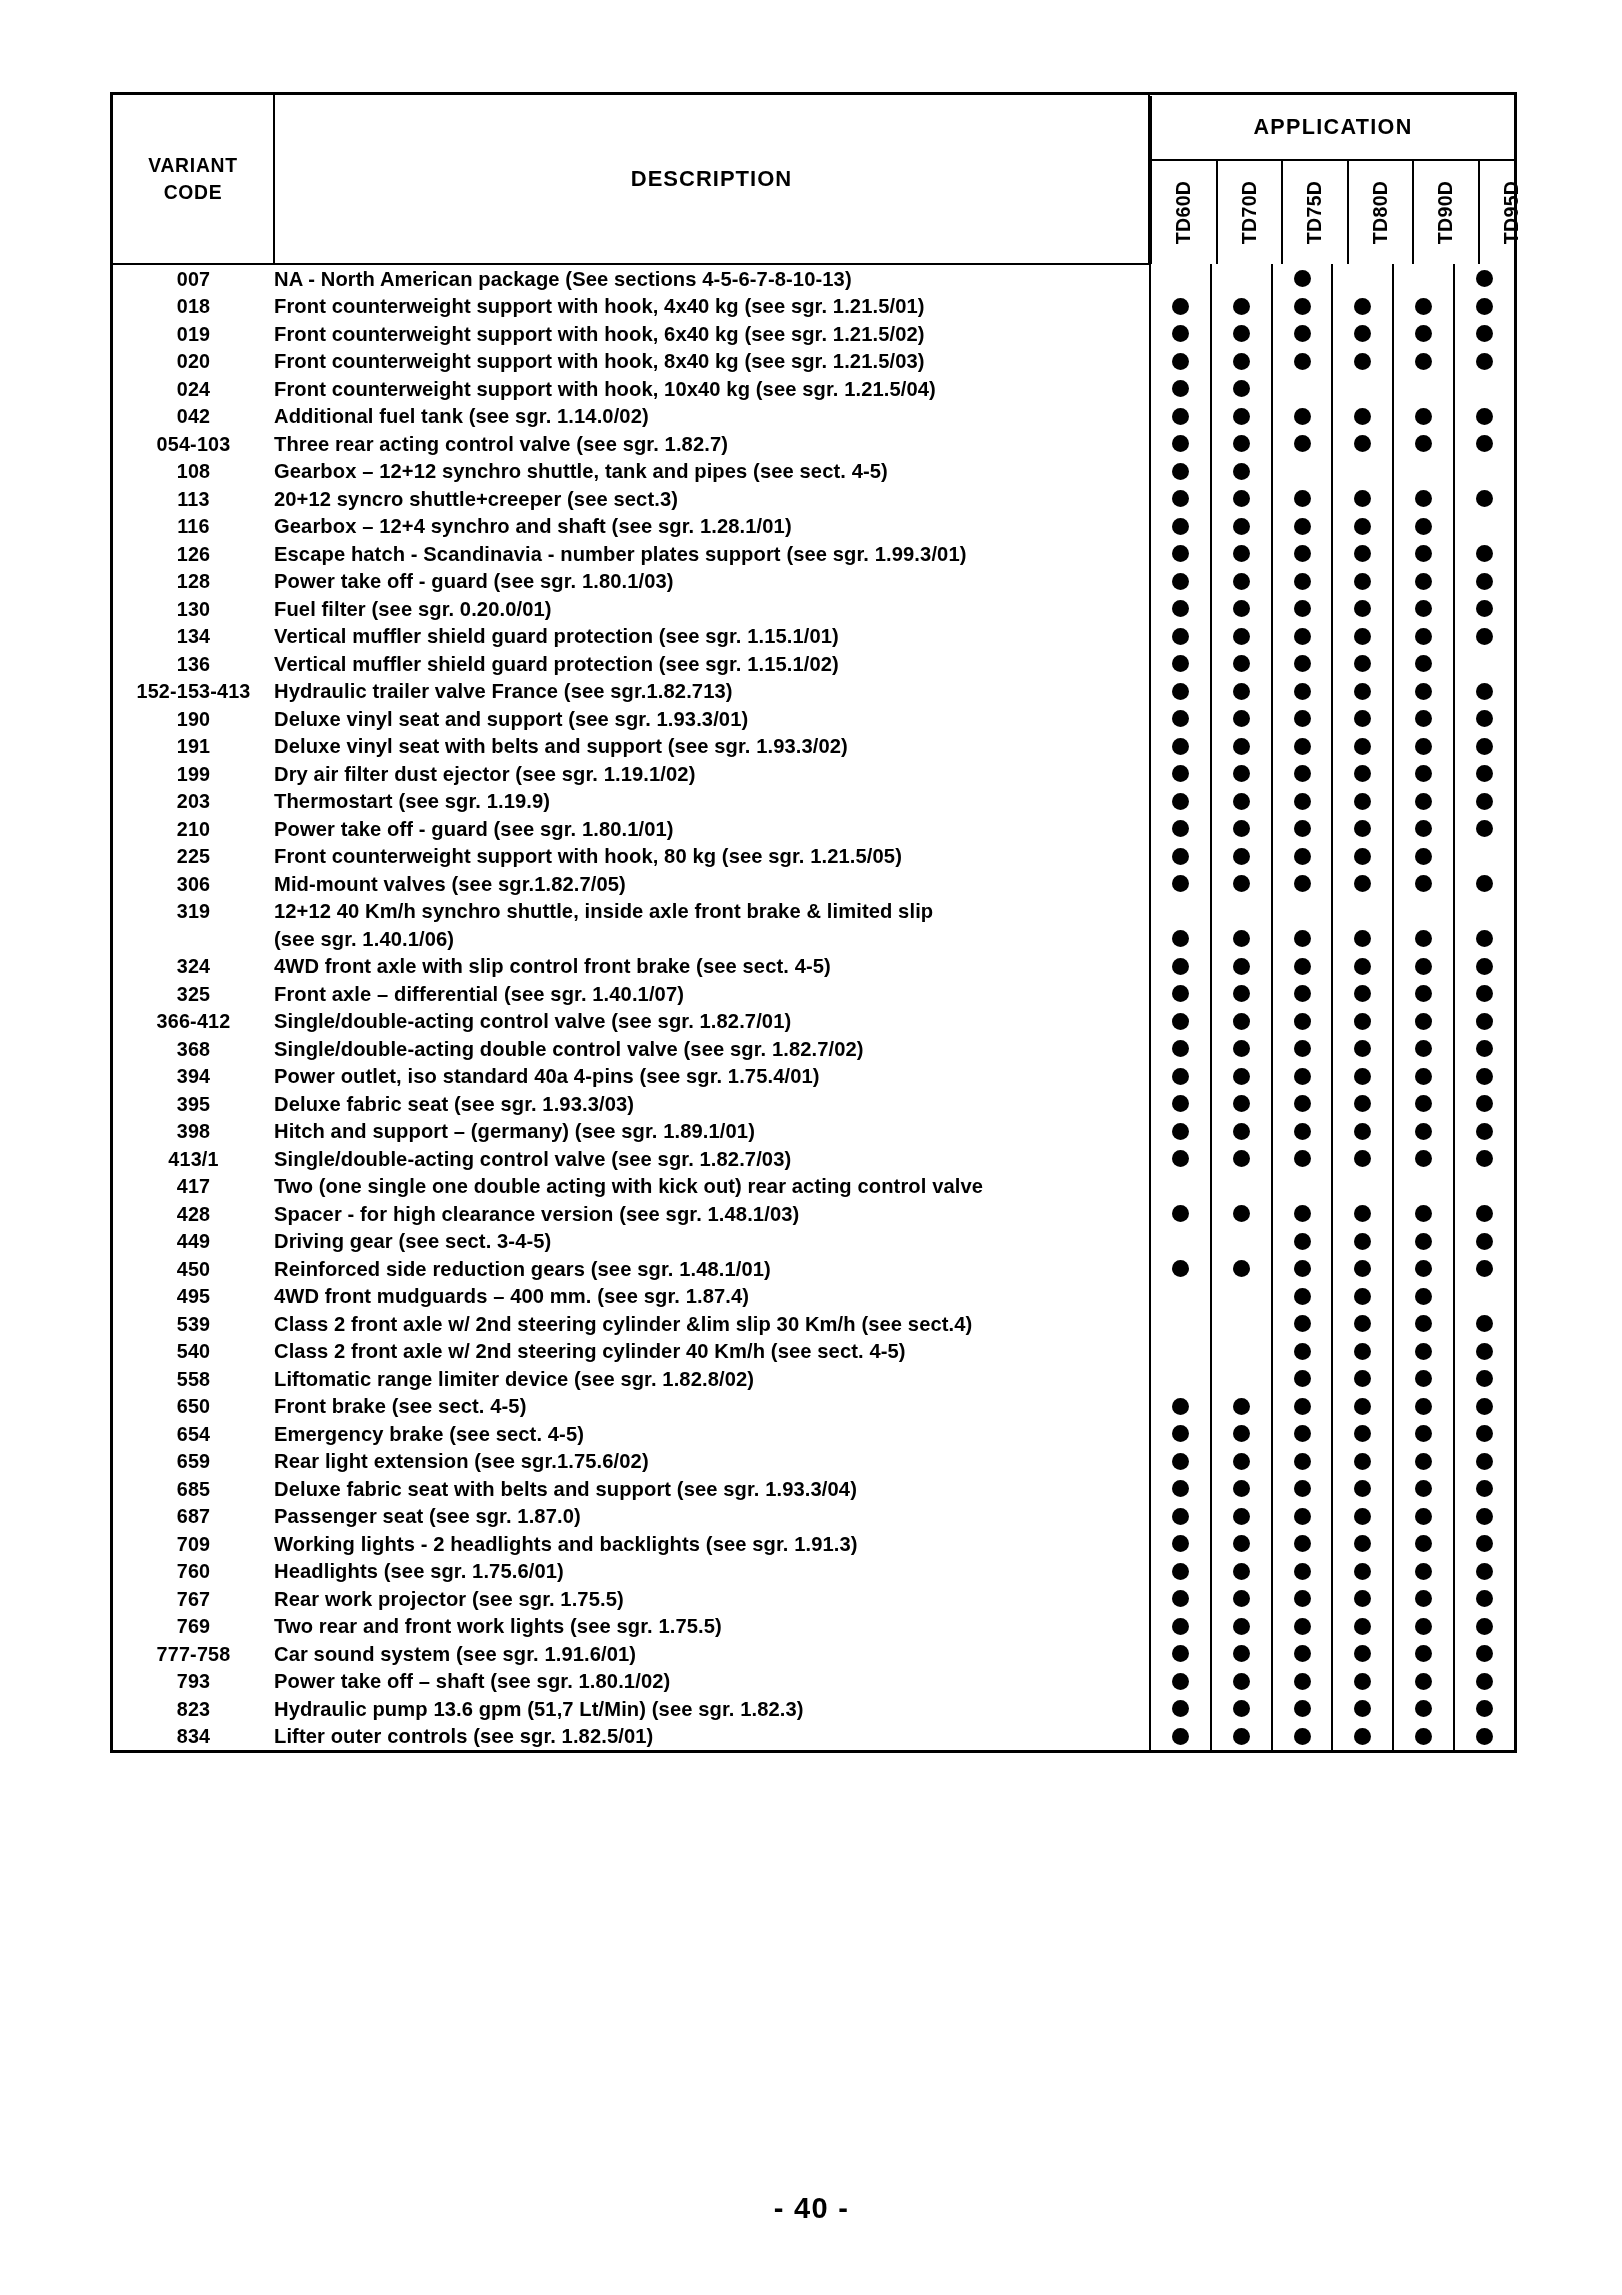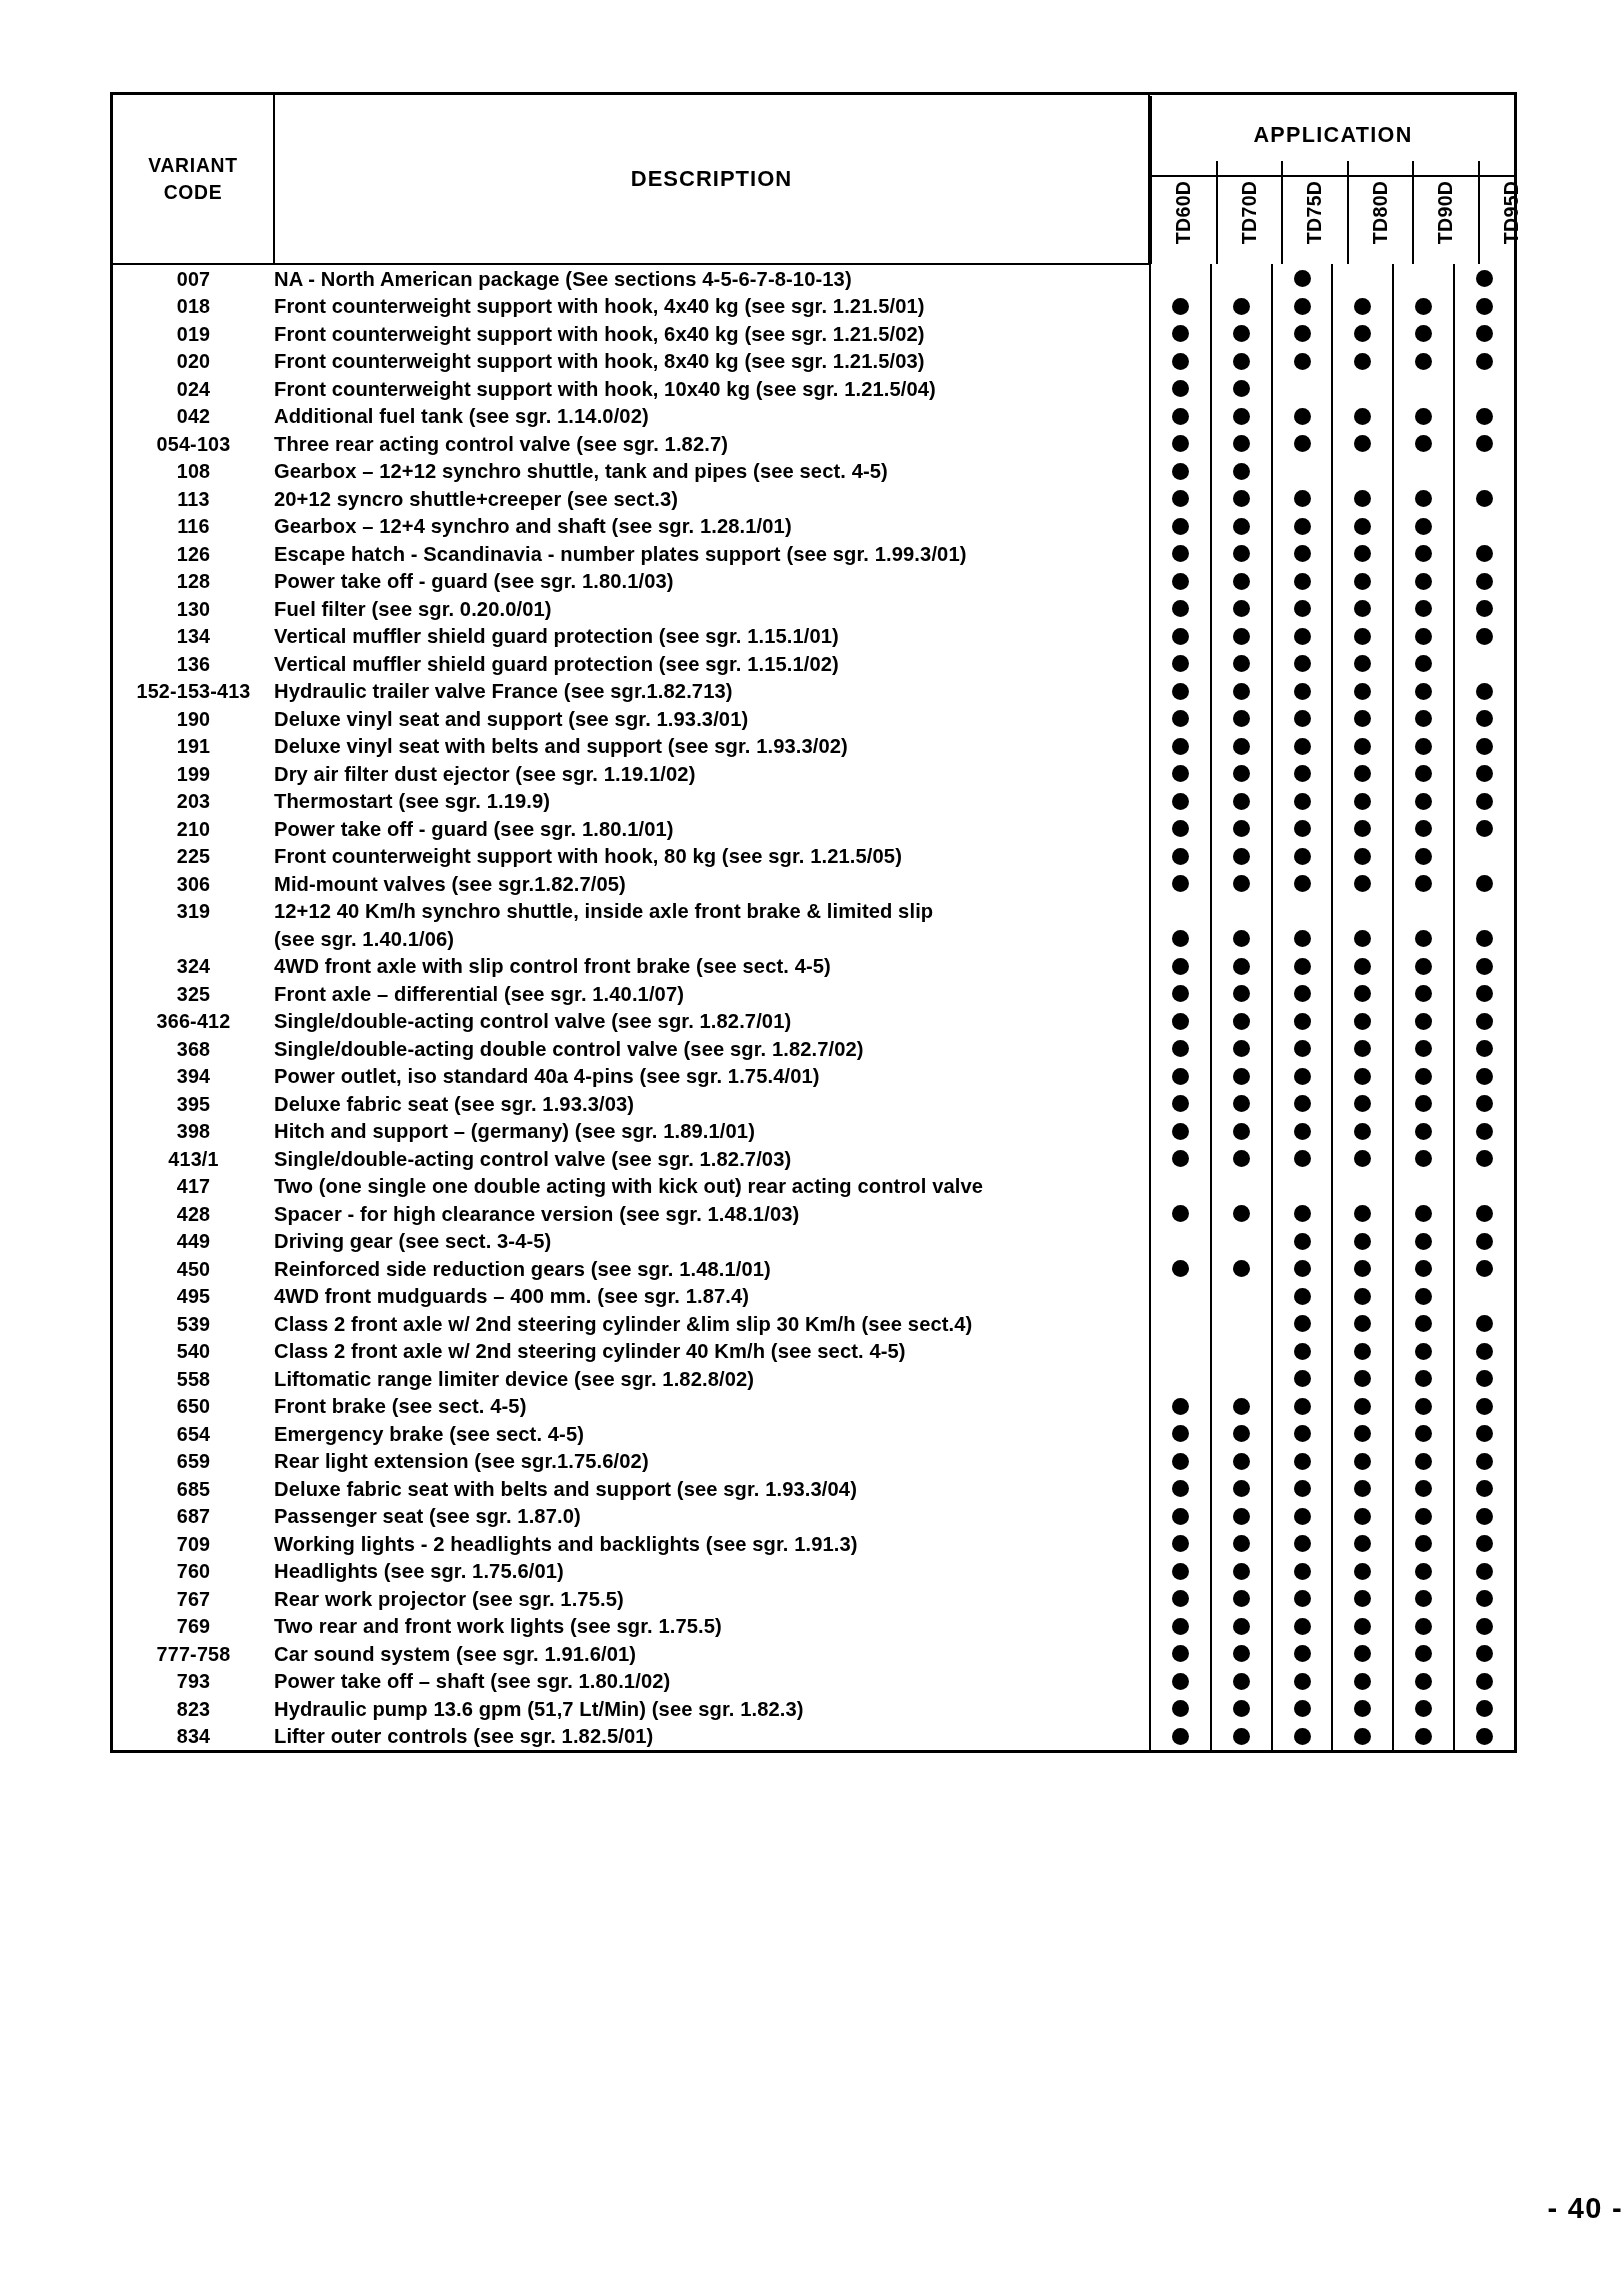--- a/index.html
+++ b/index.html
@@ -96,21 +96,21 @@
 
   
   .app-outer {
     position: relative;
     height: 168px;
   }
   .app-title-box {
     position: absolute;
     left: 0; top: 0;
     right: 0;
-    height: 81px;
+    height: 65px;
     border-bottom: 2.6px solid #000;
     border-left: 2.6px solid #000;
     display: flex;
     align-items: center;
     justify-content: center;
     font-weight: bold;
     font-size: 21.6px;
     letter-spacing: 1.3px;
     box-sizing: border-box;
   }
@@ -173,21 +173,21 @@
   
   .body-top td { padding-top: 11.8px; }
   .body-bottom td { padding-bottom: 17px; }
 
   
   .footer {
     position: absolute;
     left: 0;
     top: 2192px;
     width: 1623px;
-    text-align: right;
+    text-align: center;
     font-weight: bold;
     font-size: 29px;
     letter-spacing: 1.3px;
   }
 </style>
 </head>
 <body>
 
 <div class="page">
 

